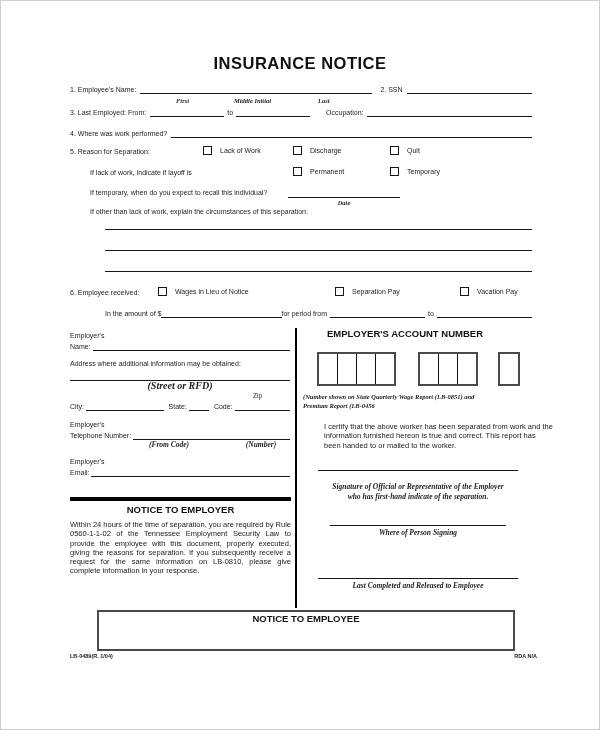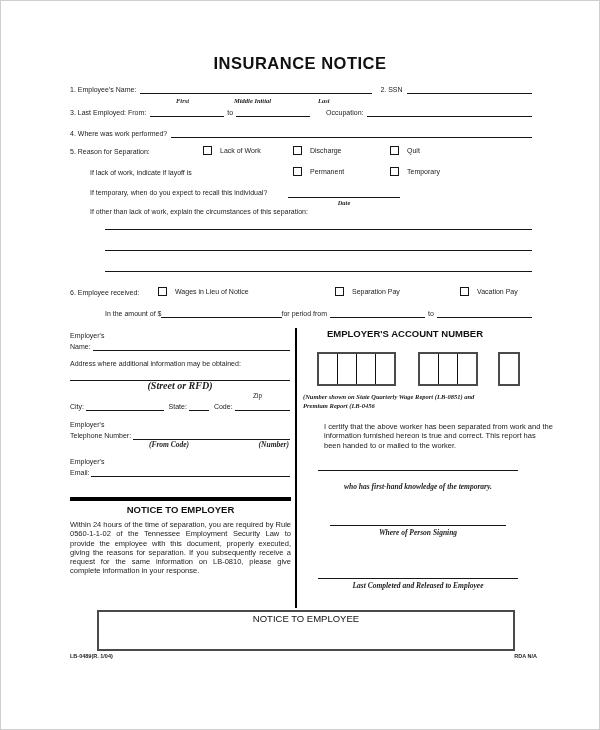--- a/index.html
+++ b/index.html
@@ -36,21 +36,21 @@
     position:absolute;font-family:"Liberation Serif",serif;font-style:italic;font-weight:bold;
     font-size:7.5px;line-height:9.5px;text-align:center;color:#222;
   }
   .agroup{position:absolute;display:flex;height:30px;border:2px solid #4a4a4a;background:#fff;}
   .acell{width:18px;border-left:1px solid #111;}
   .acell:first-child{border-left:none;}
   .nbox{
     position:absolute;left:97px;top:610px;width:414px;height:37px;
     border:2px solid #4a4a4a;background:#fff;
   }
-  .nbox-head{margin-top:1px;text-align:center;font-weight:normal;font-size:9.5px;color:#111;}
+  .nbox-head{margin-top:1px;text-align:center;font-weight:bold;font-size:9.5px;color:#111;}
   .nbox-body{margin:0 8px;font-size:7.3px;font-weight:bold;line-height:9.6px;color:#1c1c1c;}
   .foot{position:absolute;font-size:5.5px;font-weight:bold;color:#222;white-space:nowrap;}
 </style>
 </head>
 <body>
 
 <div class="page">
 
   <div class="title">INSURANCE NOTICE</div>
 
@@ -155,21 +155,21 @@
     <span class="lbl" style="margin:0 2px 0 5px;">Code:</span>
     <span class="fill" style="flex:1;"></span>
   </div>
 
   <span class="lbl abs" style="left:70px;top:420px;">Employer's</span>
   <div class="row" style="left:70px;top:430px;width:220px;">
     <span class="lbl" style="margin-right:2px;">Telephone Number:</span>
     <span class="fill" style="flex:1;"></span>
   </div>
   <span class="cap capc" style="left:137px;top:441px;width:64px;font-size:7.5px;">(From  Code)</span>
-  <span class="cap capc" style="left:233px;top:441px;width:56px;font-size:7.5px;text-align:right;">(Number)</span>
+  <span class="cap capc" style="left:233px;top:441px;width:56px;font-size:7.5px;">(Number)</span>
 
   <span class="lbl abs" style="left:70px;top:457px;">Employer's</span>
   <div class="row" style="left:70px;top:467px;width:220px;">
     <span class="lbl" style="margin-right:2px;">Email:</span>
     <span class="fill" style="flex:1;"></span>
   </div>
 
   <div class="thickbar" style="left:70px;top:497px;width:221px;height:4px;"></div>
   <div class="sechead" style="left:70px;top:504px;width:221px;">NOTICE TO EMPLOYER</div>
   <div class="para" style="left:70px;top:520px;width:221px;">Within 24 hours of the time of separation, you are required by Rule 0560-1-1-02 of the Tennessee Employment Security Law to provide the employee with this document, properly executed, giving the reasons for separation.  If you subsequently receive a request for the same information on LB-0810, please give complete information in your response.</div>
@@ -190,21 +190,22 @@
   <div class="agroup" style="left:498px;top:352px;">
       <span class="acell"></span>
     </div>
 
   <div class="cap" style="left:303px;top:392px;width:195px;white-space:normal;line-height:9px;">(Number shown on State Quarterly Wage Report (LB-0851) and Premium Report (LB-0456</div>
 
   <div class="para" style="left:288px;top:422px;width:229px;text-align:left;margin-left:36px;">I certify that the above worker has been separated from work and the information furnished hereon is true and correct.  This report has been handed to or mailed to the worker.</div>
 
   <div class="uline" style="left:318px;top:461px;width:200px;height:9px;border-bottom-width:1.5px;"></div>
   <div class="sercap" style="left:300px;top:482px;width:236px;">
-    <div>who has first-hand knowledge of the temporary.</div>
+    <div>Signature of Official or Representative of the Employer</div>
+    <div>who has first-hand indicate of the separation.</div>
   </div>
 
   <div class="uline" style="left:330px;top:516px;width:176px;height:9px;border-bottom-width:1.5px;"></div>
   <div class="sercap" style="left:300px;top:528px;width:236px;">Where of Person Signing</div>
 
   <div class="uline" style="left:318px;top:569px;width:200px;height:9px;border-bottom-width:1.5px;"></div>
   <div class="sercap" style="left:300px;top:581px;width:236px;">Last Completed and Released to Employee</div>
 
   <div class="nbox">
     <div class="nbox-head">NOTICE TO EMPLOYEE</div>

